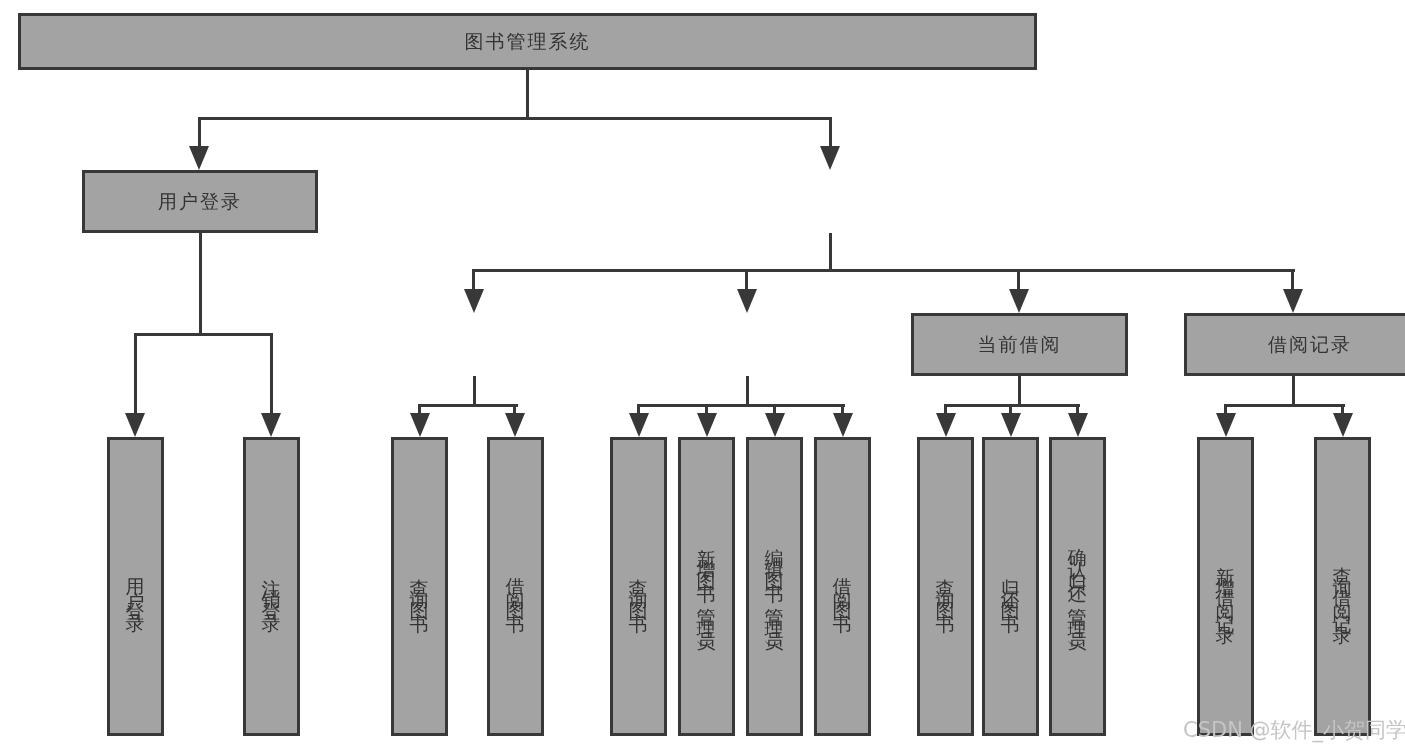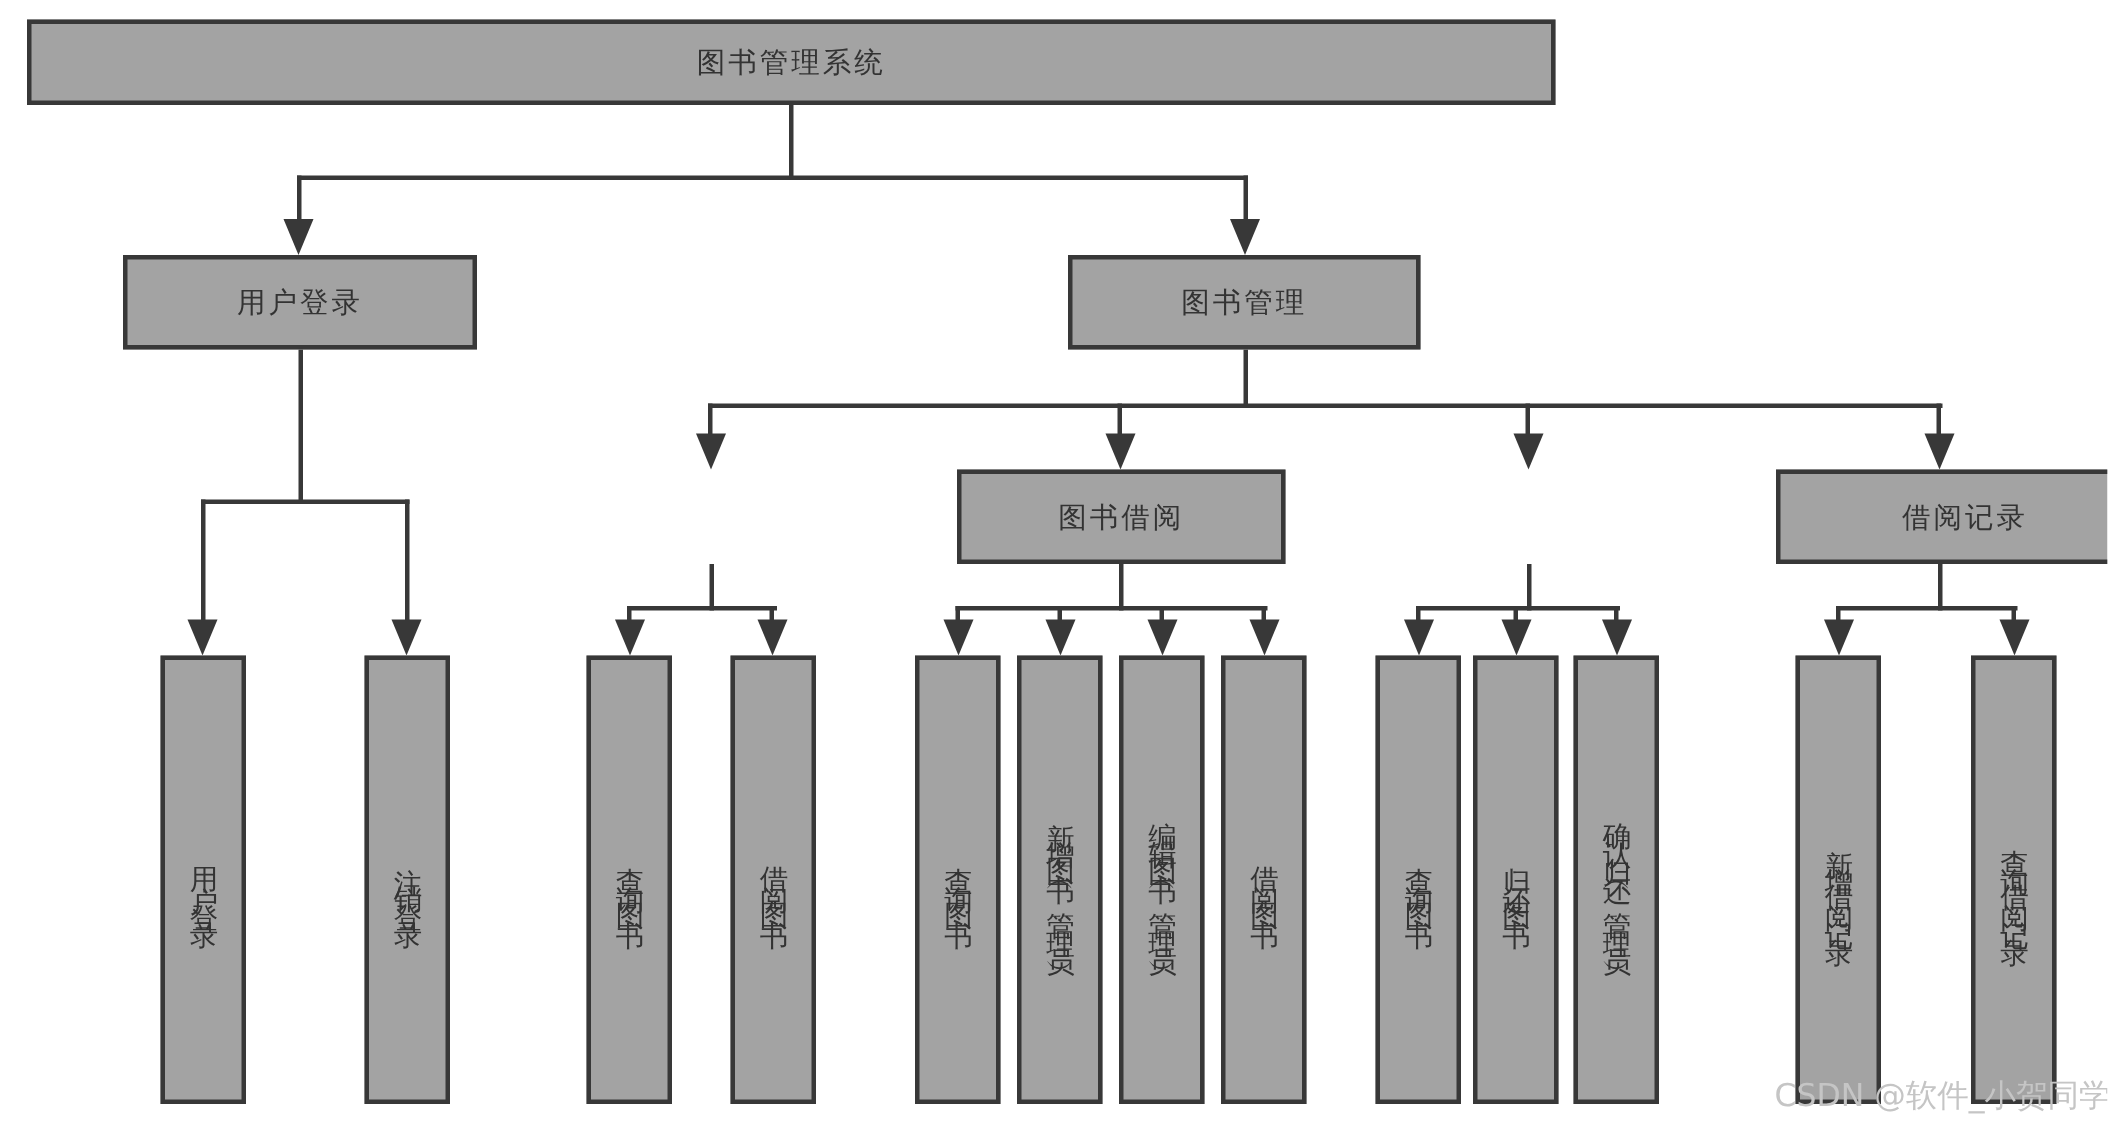--- a/index.html
+++ b/index.html
@@ -41,44 +41,41 @@
   <div class="vline" style="left:526px;top:70px;width:3px;height:48px"></div>
   <div class="hline" style="left:198px;top:117px;width:634px;height:3px"></div>
   <div class="vline" style="left:198px;top:117px;width:3px;height:34px"></div>
   <div class="vline" style="left:829px;top:117px;width:3px;height:34px"></div>
   <div class="arrow" style="left:189px;top:146px"></div>
   <div class="arrow" style="left:820px;top:146px"></div>
 
   <div class="box" style="left:82px;top:170px;width:236px;height:63px">
     <span class="hlabel">用户登录</span>
   </div>
-  <div class="box" style="left:712px;top:170px;width:235px;height:63px">
-    <span class="hlabel">图书管理</span>
-  </div>
 
   <div class="vline" style="left:199px;top:233px;width:3px;height:102px"></div>
   <div class="hline" style="left:134px;top:333px;width:139px;height:3px"></div>
   <div class="vline" style="left:134px;top:333px;width:3px;height:84px"></div>
   <div class="vline" style="left:270px;top:333px;width:3px;height:84px"></div>
   <div class="arrow" style="left:125px;top:413px"></div>
   <div class="arrow" style="left:261px;top:413px"></div>
 
   <div class="vline" style="left:829px;top:233px;width:3px;height:38px"></div>
   <div class="hline" style="left:472px;top:269px;width:823px;height:3px"></div>
   <div class="vline" style="left:472px;top:269px;width:3px;height:26px"></div>
   <div class="vline" style="left:745px;top:269px;width:3px;height:26px"></div>
   <div class="vline" style="left:1017px;top:269px;width:3px;height:26px"></div>
   <div class="vline" style="left:1291px;top:269px;width:3px;height:26px"></div>
   <div class="arrow" style="left:464px;top:289px"></div>
   <div class="arrow" style="left:737px;top:289px"></div>
   <div class="arrow" style="left:1009px;top:289px"></div>
   <div class="arrow" style="left:1283px;top:289px"></div>
 
-  <div class="box" style="left:638px;top:313px;width:219px;height:63px">
-    <span class="hlabel">图书借阅</span>
+  <div class="box" style="left:911px;top:313px;width:217px;height:63px">
+    <span class="hlabel">当前借阅</span>
   </div>
   <div class="box" style="left:1184px;top:313px;width:252px;height:63px">
     <span class="hlabel">借阅记录</span>
   </div>
 
   <div class="vline" style="left:473px;top:376px;width:3px;height:31px"></div>
   <div class="hline" style="left:418px;top:404px;width:100px;height:3px"></div>
   <div class="vline" style="left:418px;top:404px;width:3px;height:14px"></div>
   <div class="vline" style="left:513px;top:404px;width:3px;height:14px"></div>
   <div class="arrow" style="left:410px;top:413px"></div>

